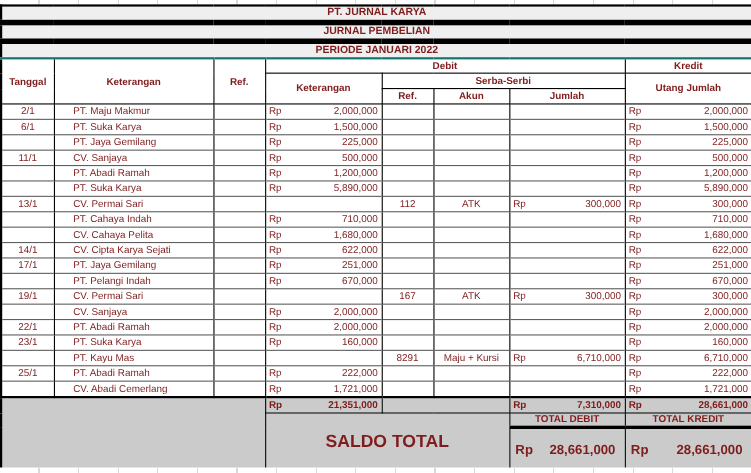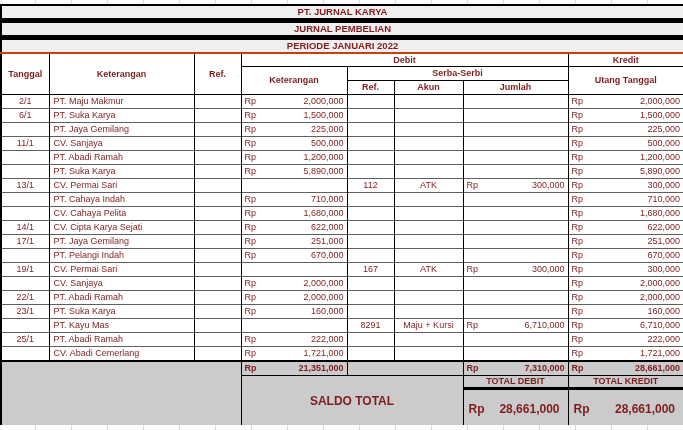--- a/index.html
+++ b/index.html
@@ -41,33 +41,33 @@
     text-align: center;
     border-top: 5px solid #000000;
   }
   
   .hdr th {
     background: #fff;
     border: 1px solid #000;
     font-weight: bold;
     text-align: center;
   }
-  .row-a th { height: 12px; line-height: 12px; border-top: 2px solid #c2410c; }
+  .row-a th { height: 12px; line-height: 12px; border-top: 2px solid #0f766e; }
   .row-b th { height: 13px; line-height: 13px; }
   .row-c th { height: 13px; line-height: 13px; }
   
   .data-row td {
     height: 13px; line-height: 13px;
     border-left: 1px solid #000;
     border-right: 1px solid #000;
     border-top: 1px solid #5f5f5f;
     background: #fff;
   }
   .c-center { text-align: center; }
-  .c-left { text-align: left; padding-left: 4px; }
+  .c-left { text-align: left; padding-left: 17px; }
   td.money > .money-wrap {
     display: flex; justify-content: space-between;
     padding: 0 3px;
   }
   
   .gray { background: #cbcbcb; }
   .totals-row td {
     height: 13px; line-height: 13px;
     border: 1px solid #000;
     border-top: 2px solid #000;
@@ -75,21 +75,21 @@
   }
   .corner-block { border: 1px solid #000; }
   .tdk-row td {
     height: 11px; line-height: 11px;
     border: 1px solid #000;
     border-bottom: 3px solid #000;
     font-weight: bold; text-align: center;
   }
   .saldo-cell {
     border: 1px solid #000;
-    font-weight: bold; font-size: 12px;
+    font-weight: bold; font-size: 16px;
     text-align: center;
   }
   .big-row td {
     height: 40px;
     border: 1px solid #000;
     font-weight: bold;
   }
   .big-row td .money-wrap {
     display: flex; justify-content: space-between; align-items: center;
     padding: 0 8px 0 5px;
@@ -126,21 +126,21 @@
       <tr class="hdr row-a">
         <th rowspan="3">Tanggal</th>
         <th rowspan="3">Keterangan</th>
         <th rowspan="3">Ref.</th>
         <th colspan="4">Debit</th>
         <th>Kredit</th>
       </tr>
       <tr class="hdr row-b">
         <th rowspan="2">Keterangan</th>
         <th colspan="3">Serba-Serbi</th>
-        <th rowspan="2">Utang Tanggal</th>
+        <th rowspan="2">Utang Jumlah</th>
       </tr>
       <tr class="hdr row-c">
         <th>Ref.</th>
         <th>Akun</th>
         <th>Jumlah</th>
       </tr>
     </thead>
 
     <tbody id="rows-body">
         <tr class="data-row">

